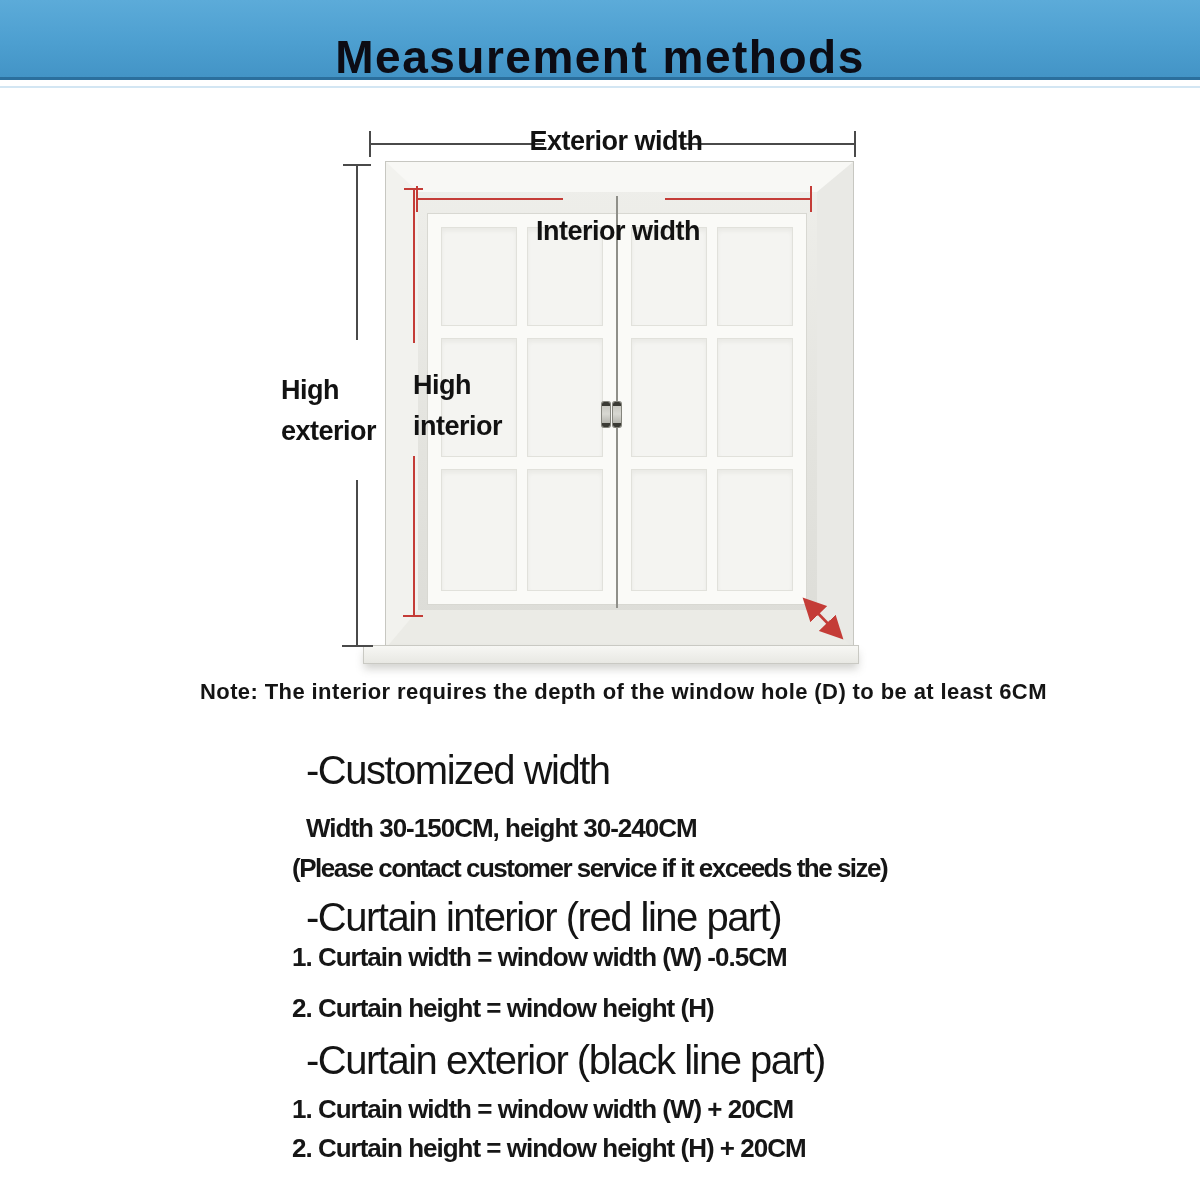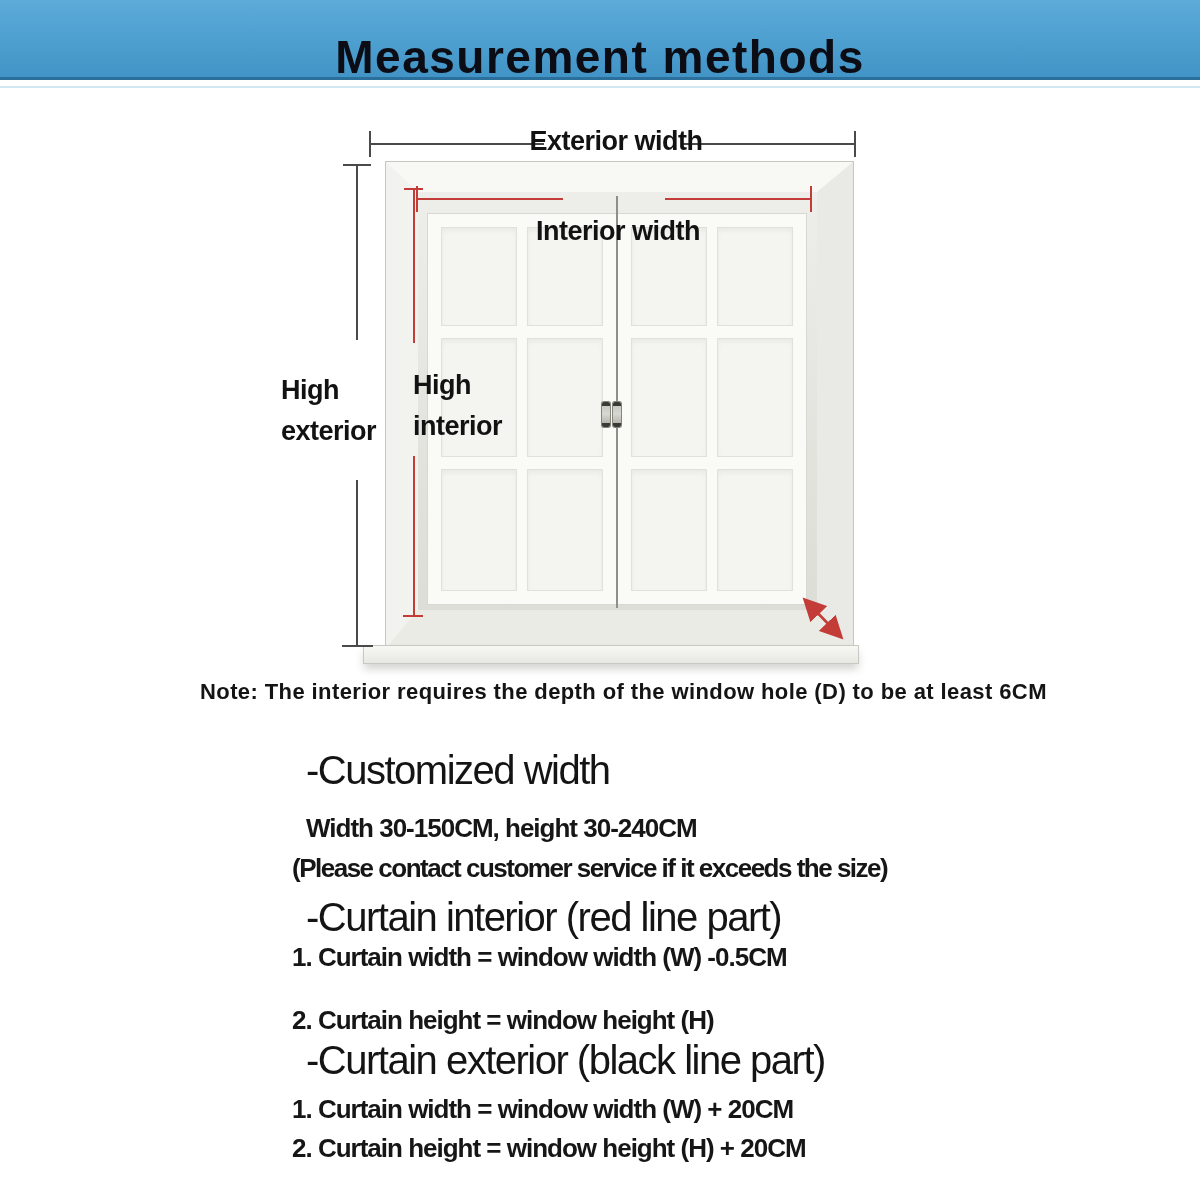--- a/index.html
+++ b/index.html
@@ -165,19 +165,19 @@
   </div>
 
   <div class="note">Note: The interior requires the depth of the window hole (D) to be at least 6CM</div>
 
   <div class="sec-h" style="top:748px;">-Customized width</div>
   <div class="sec-p" style="left:306px;top:813px;">Width 30-150CM, height 30-240CM</div>
   <div class="sec-p" style="left:292px;top:853px;letter-spacing:-1.5px;">(Please contact customer service if it exceeds the size)</div>
 
   <div class="sec-h" style="top:895px;">-Curtain interior (red line part)</div>
   <div class="sec-p" style="left:292px;top:942px;">1. Curtain width = window width (W) -0.5CM</div>
-  <div class="sec-p" style="left:292px;top:993px;margin-top:12px;">2. Curtain height = window height (H)</div>
+  <div class="sec-p" style="left:292px;top:993px;">2. Curtain height = window height (H)</div>
 
   <div class="sec-h" style="top:1038px;">-Curtain exterior (black line part)</div>
   <div class="sec-p" style="left:292px;top:1094px;">1. Curtain width = window width (W) + 20CM</div>
   <div class="sec-p" style="left:292px;top:1133px;">2. Curtain height = window height (H) + 20CM</div>
 
 </div>
 
 </body></html>

